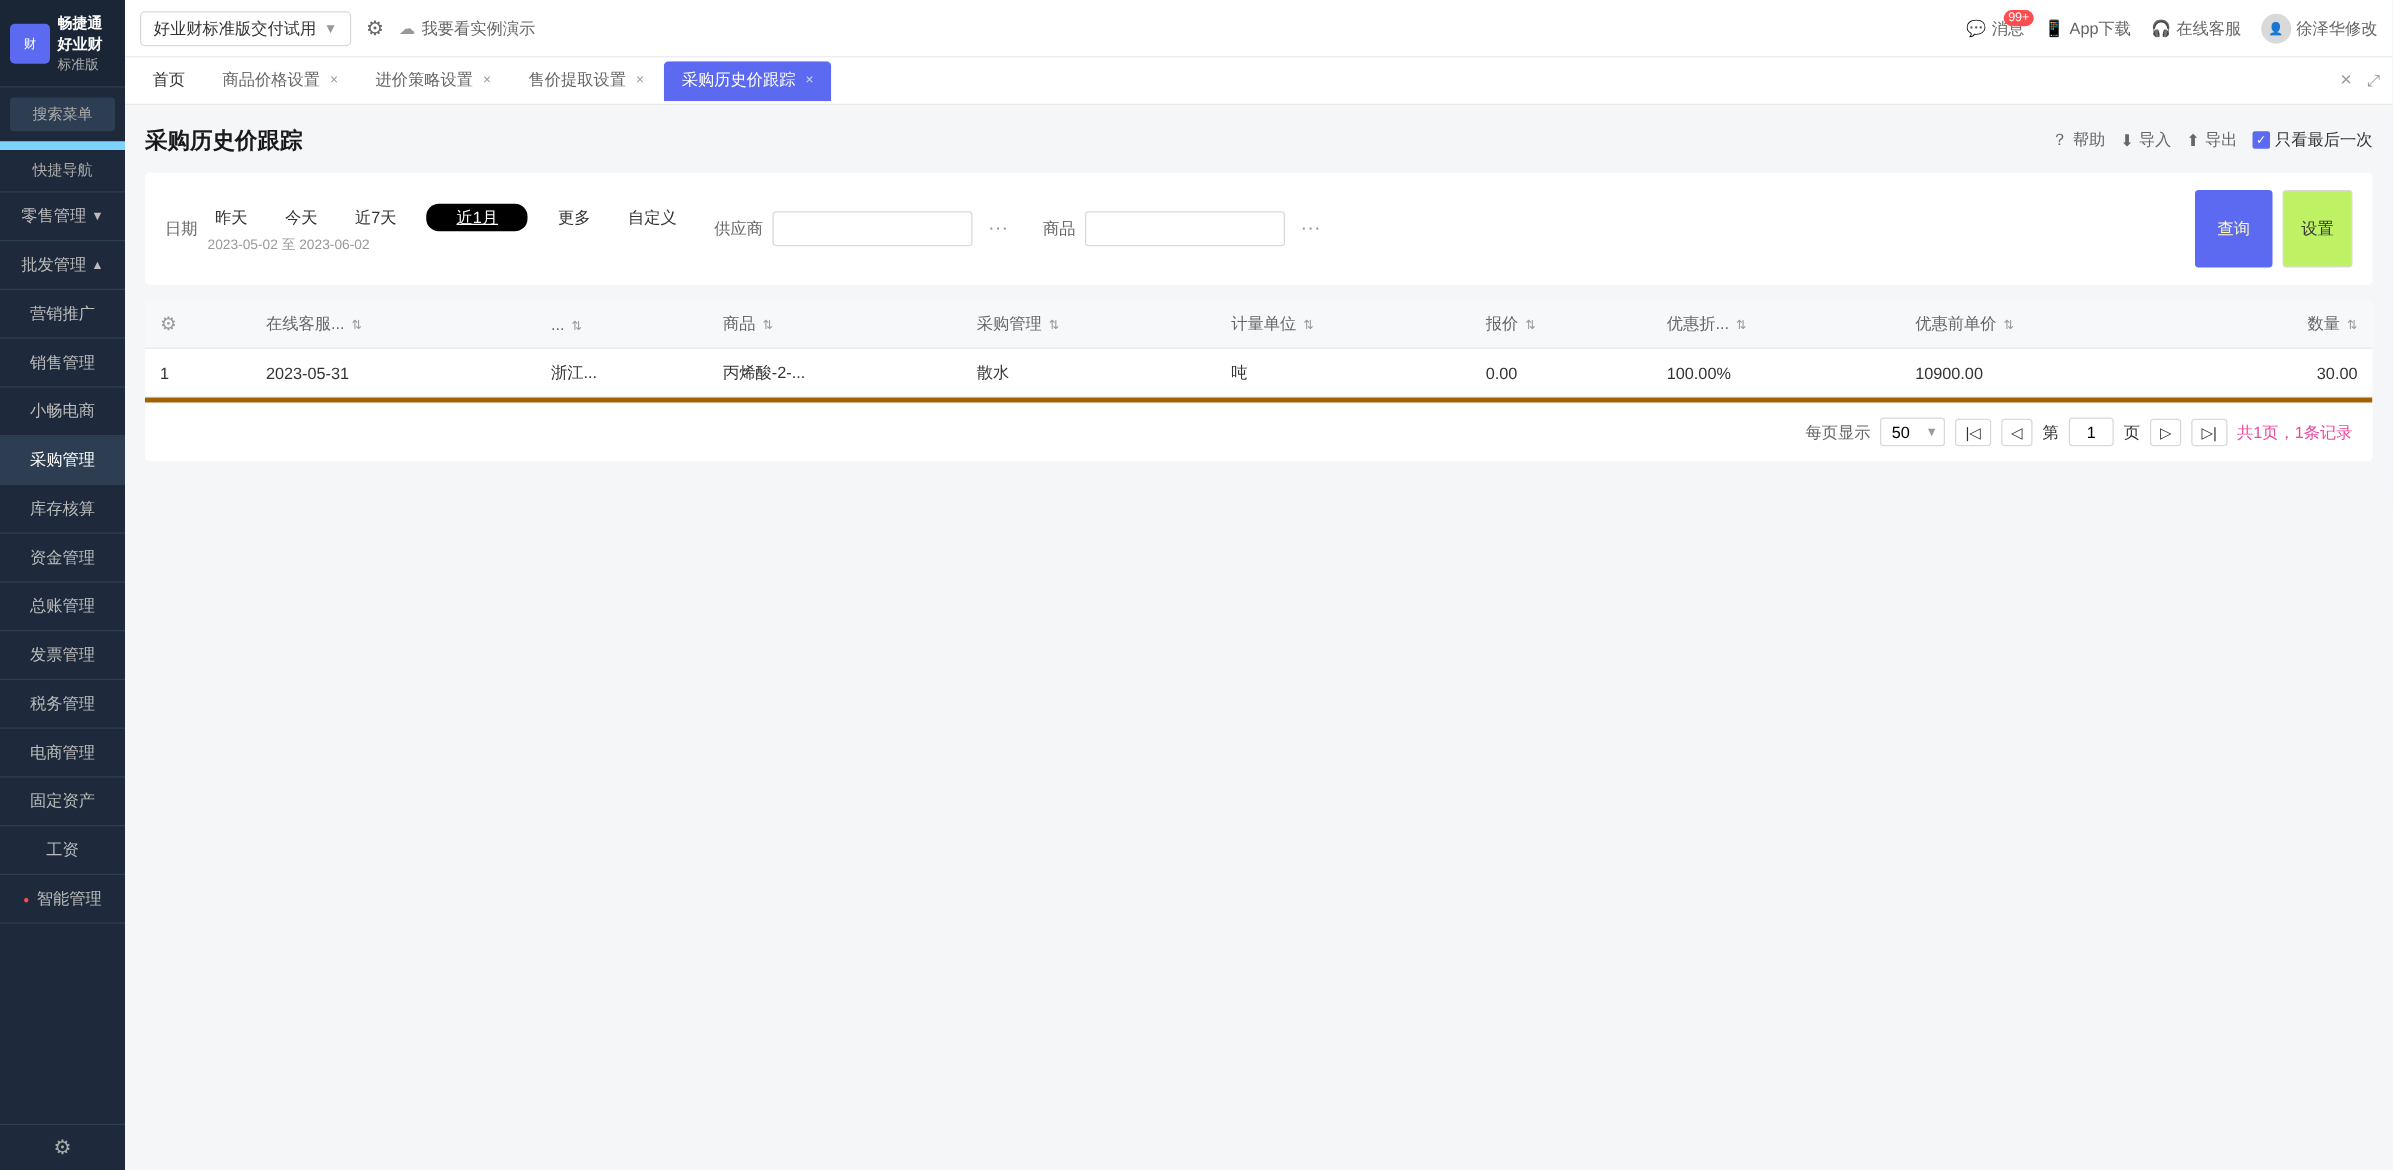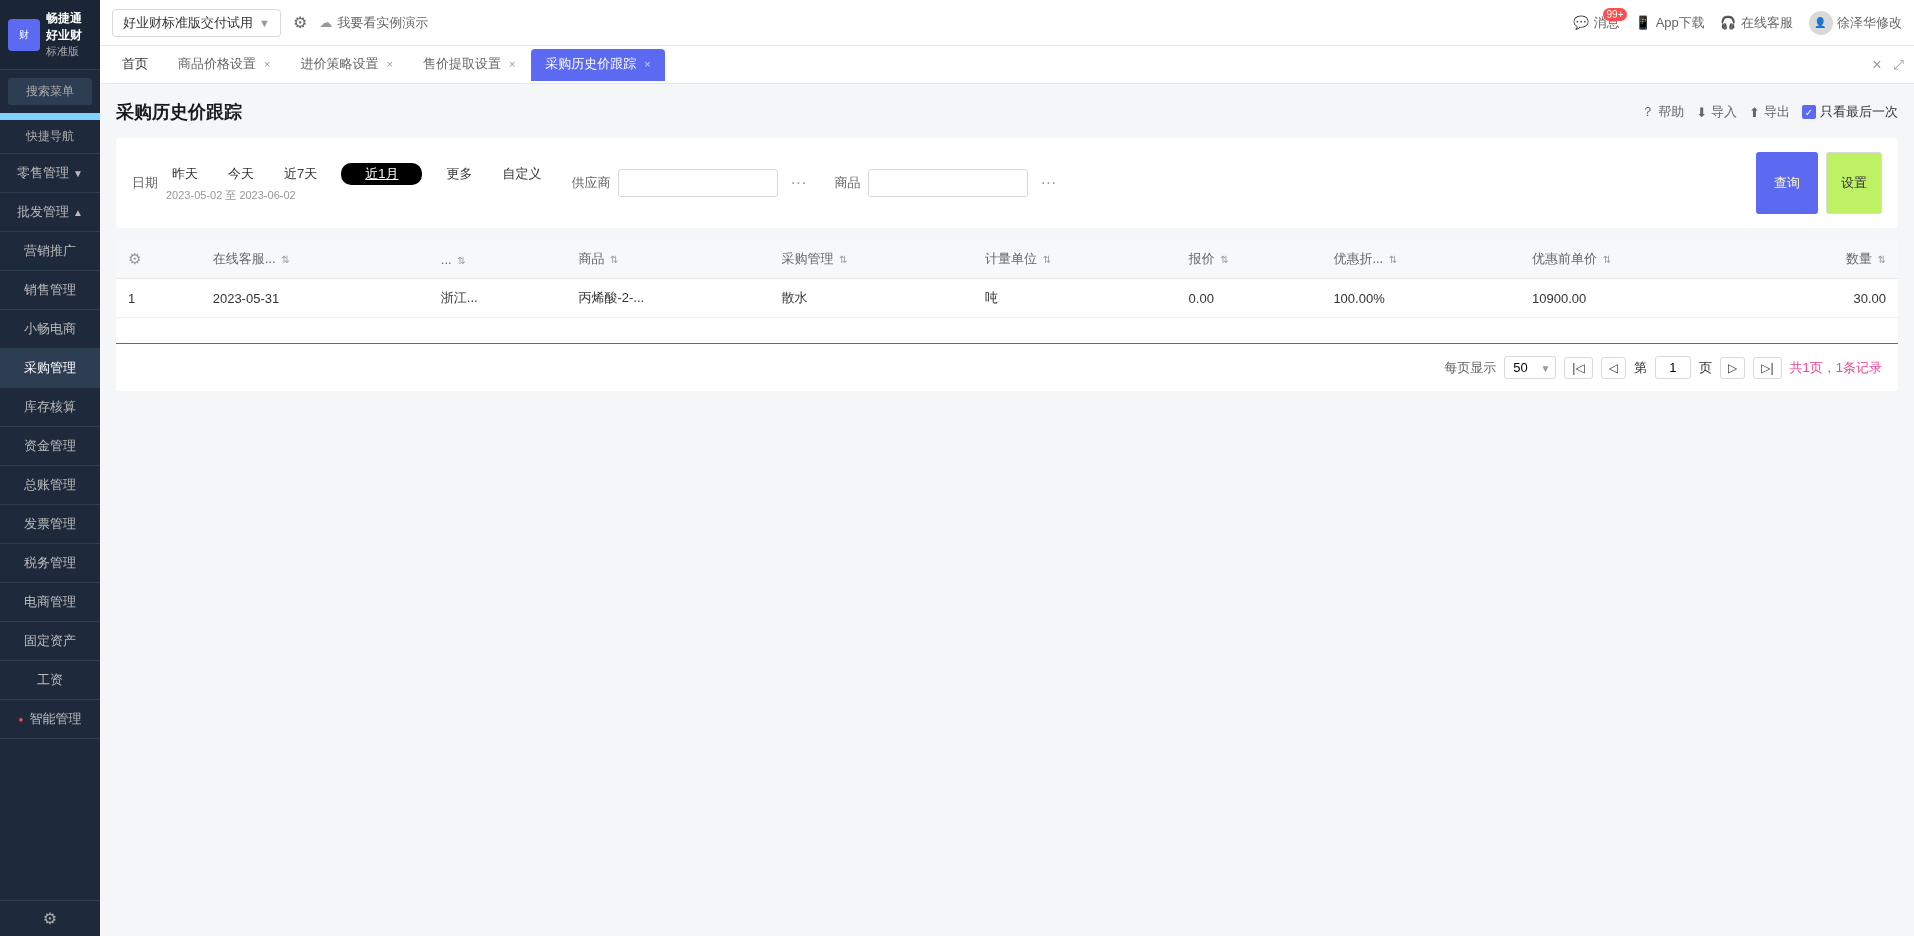--- a/index.html
+++ b/index.html
@@ -74,21 +74,21 @@
     
     .table-container { background: #fff; border-radius: 4px; overflow: hidden; }
     .data-table { width: 100%; border-collapse: collapse; font-size: 13px; }
     .data-table thead { background: #f7f8fa; }
     .data-table th { padding: 10px 12px; text-align: left; color: #666; font-weight: 500; border-bottom: 1px solid #e8e8e8; white-space: nowrap; font-size: 13px; }
     .data-table th .sort-icon { color: #999; font-size: 10px; margin-left: 2px; }
     .data-table td { padding: 10px 12px; border-bottom: 1px solid #f0f0f0; color: #333; white-space: nowrap; }
     .table-gear { color: #999; font-size: 15px; }
 
     
-    .pagination { display: flex; align-items: center; justify-content: flex-end; padding: 12px 16px; background: #fff; border-top: 1px solid #a16207; gap: 8px; font-size: 13px; color: #333; margin-top: 25px; }
+    .pagination { display: flex; align-items: center; justify-content: flex-end; padding: 12px 16px; background: #fff; border-top: 4px solid #a16207; gap: 8px; font-size: 13px; color: #333; }
     .pagination-label { color: #666; }
     .per-page-select { border: 1px solid #d9d9d9; border-radius: 3px; padding: 3px 20px 3px 8px; font-size: 13px; background: #fff; cursor: pointer; appearance: none; -webkit-appearance: none; }
     .per-page-wrapper { position: relative; display: inline-block; }
     .per-page-wrapper::after { content: '▼'; font-size: 10px; color: #999; position: absolute; right: 6px; top: 50%; transform: translateY(-50%); pointer-events: none; }
     .page-nav-btn { border: 1px solid #d9d9d9; background: #fff; border-radius: 3px; padding: 3px 7px; cursor: pointer; color: #333; font-size: 12px; }
     .page-nav-btn:disabled { color: #ccc; cursor: not-allowed; }
     .page-input { border: 1px solid #d9d9d9; border-radius: 3px; width: 36px; text-align: center; padding: 3px; font-size: 13px; }
     .page-total { color: #ec4899; }
   </style>
 </head>

